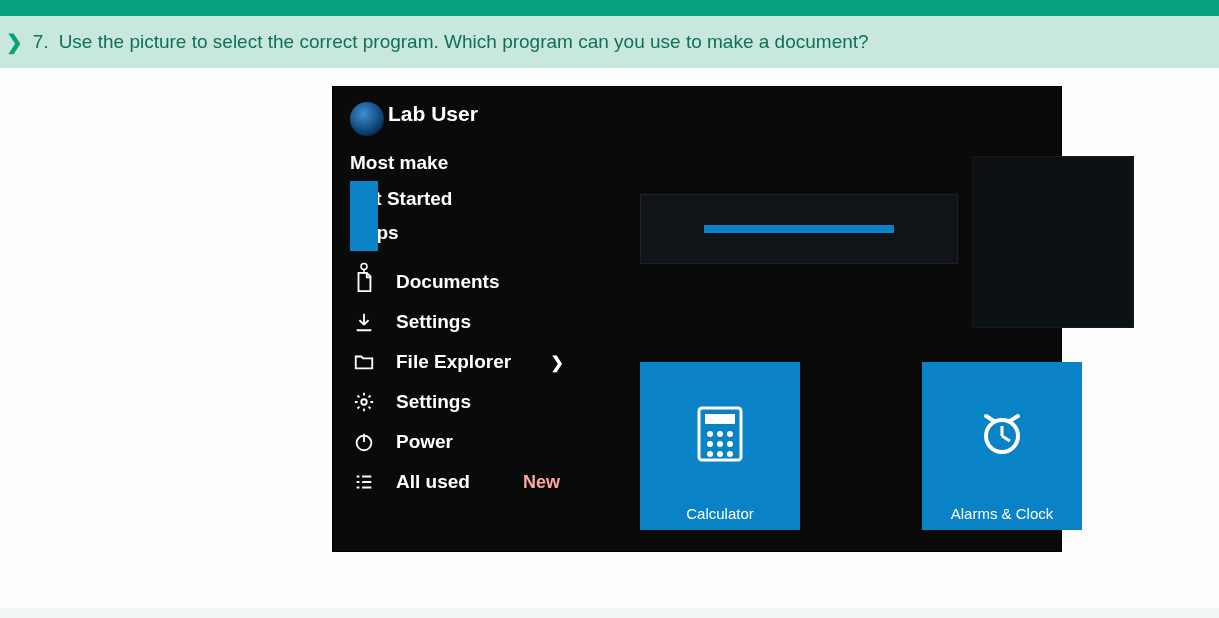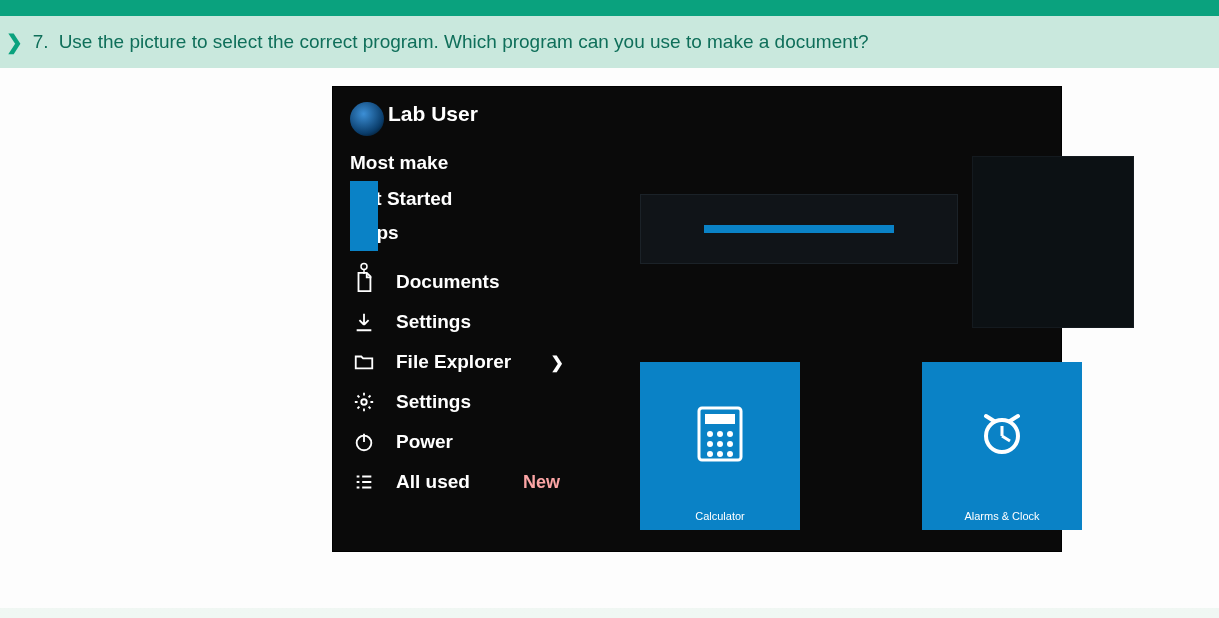--- a/index.html
+++ b/index.html
@@ -18,21 +18,21 @@
   .item .ico{width:28px;height:28px;display:flex;align-items:center;justify-content:center;flex:0 0 28px}
   .item.app .ico.tile{background:#0a82c6}
   .spacer{height:12px}
   .chevron-right{margin-left:auto;color:#fff;font-size:16px;padding-right:40px}
   .new-badge{margin-left:auto;color:#fca5a5;font-size:18px;font-weight:700;padding-right:44px}
   .tiles-area{position:absolute;left:290px;top:0;right:0;bottom:0}
   .wide-tile{position:absolute;left:18px;top:108px;width:316px;height:68px;background:#101418;border:1px solid #1b2228;display:flex;align-items:center;justify-content:center}
   .wide-tile .bar{width:190px;height:8px;background:#0a82c6}
   .right-dim{position:absolute;left:350px;top:70px;width:160px;height:170px;background:#0c1114;border:1px solid #141a1f}
   .tile{position:absolute;width:160px;height:160px;background:#0a82c6;color:#fff;display:flex;flex-direction:column;align-items:center;justify-content:flex-end;padding-bottom:8px;font-size:16px}
-  .tile .tlabel{position:absolute;bottom:8px;left:0;right:0;text-align:center;font-size:11px}
+  .tile .tlabel{position:absolute;bottom:8px;left:0;right:0;text-align:center;font-size:15px}
   .tile-calc{left:18px;top:276px}
   .tile-alarm{left:300px;top:276px}
   .tile svg{position:absolute;top:44px}
   
   .ico svg{display:block}
 </style>
 </head>
 <body>
 
 <div class="page">

